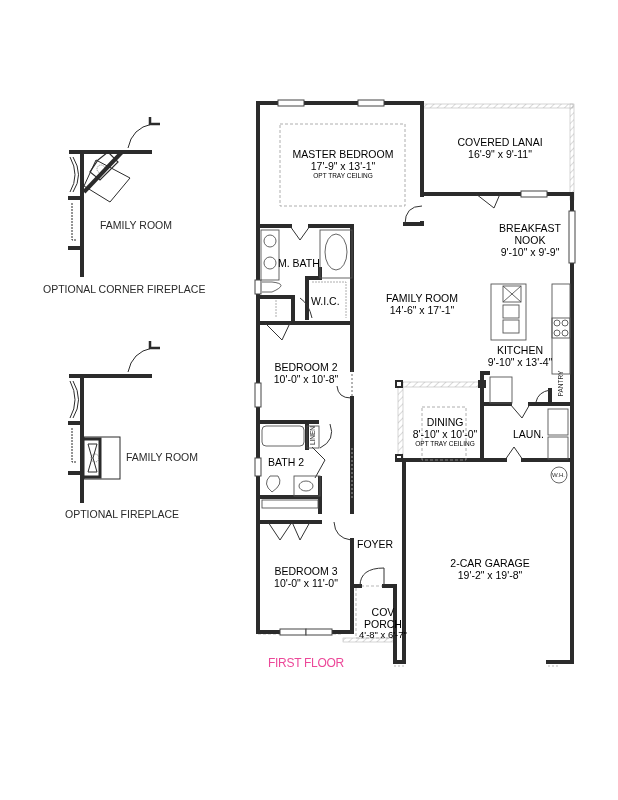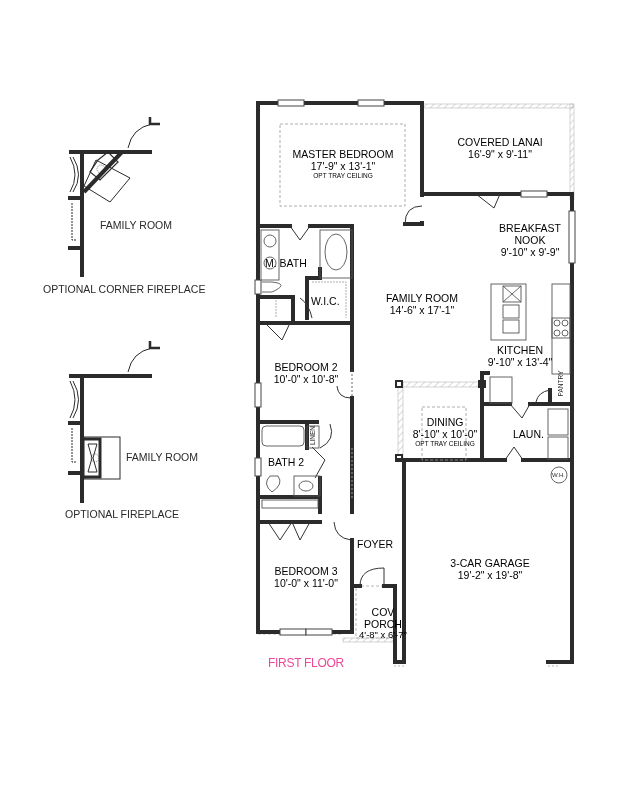--- a/index.html
+++ b/index.html
@@ -196,21 +196,21 @@
   <span class="name">COVERED LANAI</span>
   <span class="dim">16'-9" x 9'-11"</span>
 </div>
 
 <div class="lbl" style="left:490px;top:222px;width:80px;">
   <span class="name">BREAKFAST</span>
   <span class="name">NOOK</span>
   <span class="dim">9'-10" x 9'-9"</span>
 </div>
 
-<div class="lbl" style="left:265px;top:257px;text-align:center;">
+<div class="lbl" style="left:278px;top:257px;text-align:center;">
   <span class="name">M. BATH</span>
 </div>
 
 <div class="lbl" style="left:311px;top:295px;">
   <span class="name">W.I.C.</span>
 </div>
 
 <div class="lbl" style="left:372px;top:292px;width:100px;">
   <span class="name">FAMILY ROOM</span>
   <span class="dim">14'-6" x 17'-1"</span>
@@ -249,21 +249,21 @@
 <div class="lbl" style="left:357px;top:538px;">
   <span class="name">FOYER</span>
 </div>
 
 <div class="lbl" style="left:262px;top:565px;width:88px;">
   <span class="name">BEDROOM 3</span>
   <span class="dim">10'-0" x 11'-0"</span>
 </div>
 
 <div class="lbl" style="left:430px;top:557px;width:120px;">
-  <span class="name">3-CAR GARAGE</span>
+  <span class="name">2-CAR GARAGE</span>
   <span class="dim">19'-2" x 19'-8"</span>
 </div>
 
 <div class="lbl" style="left:350px;top:606px;width:48px;padding-left:9px;">
   <span class="name">COV</span>
   <span class="name">PORCH</span>
   <span class="dim" style="font-size:9.5px;">4'-8" x 6'-7"</span>
 </div>
 
 <div class="title" style="left:256px;top:656px;">FIRST FLOOR</div>

